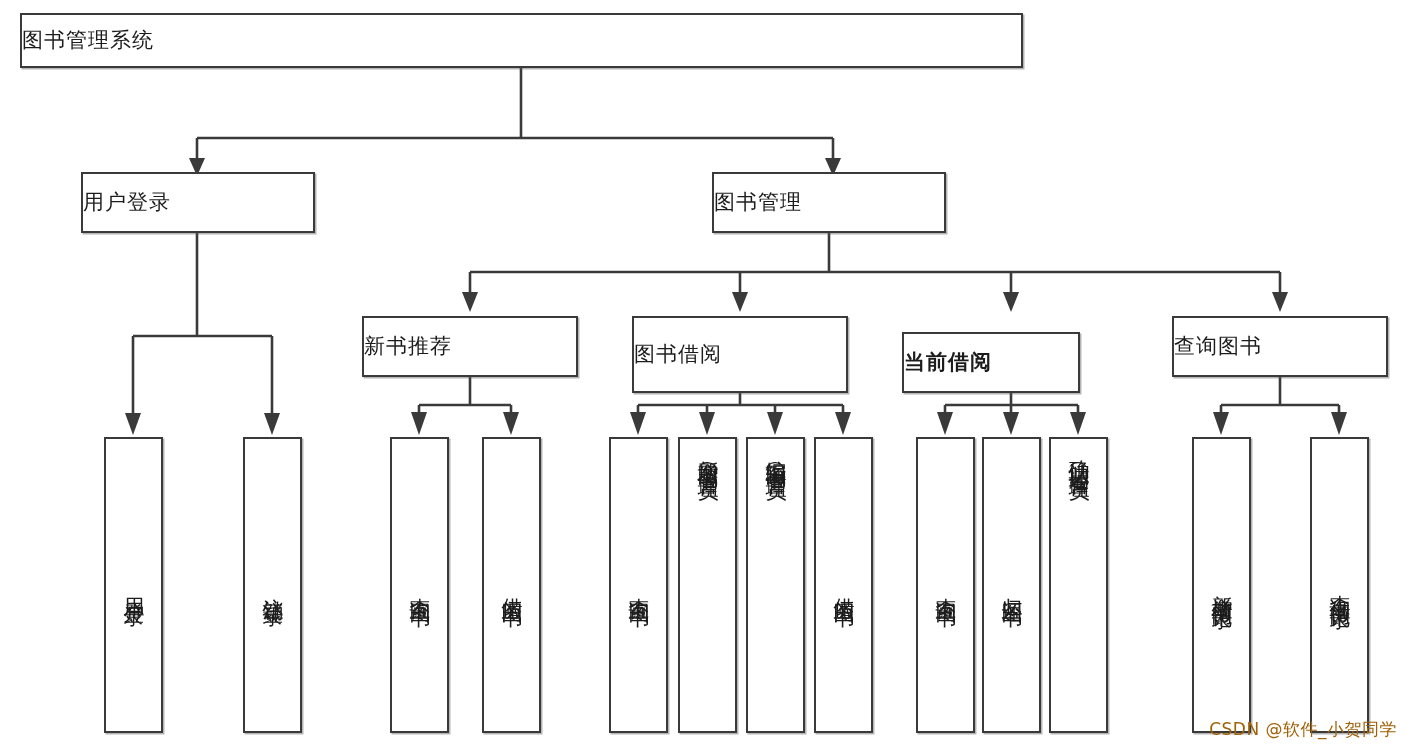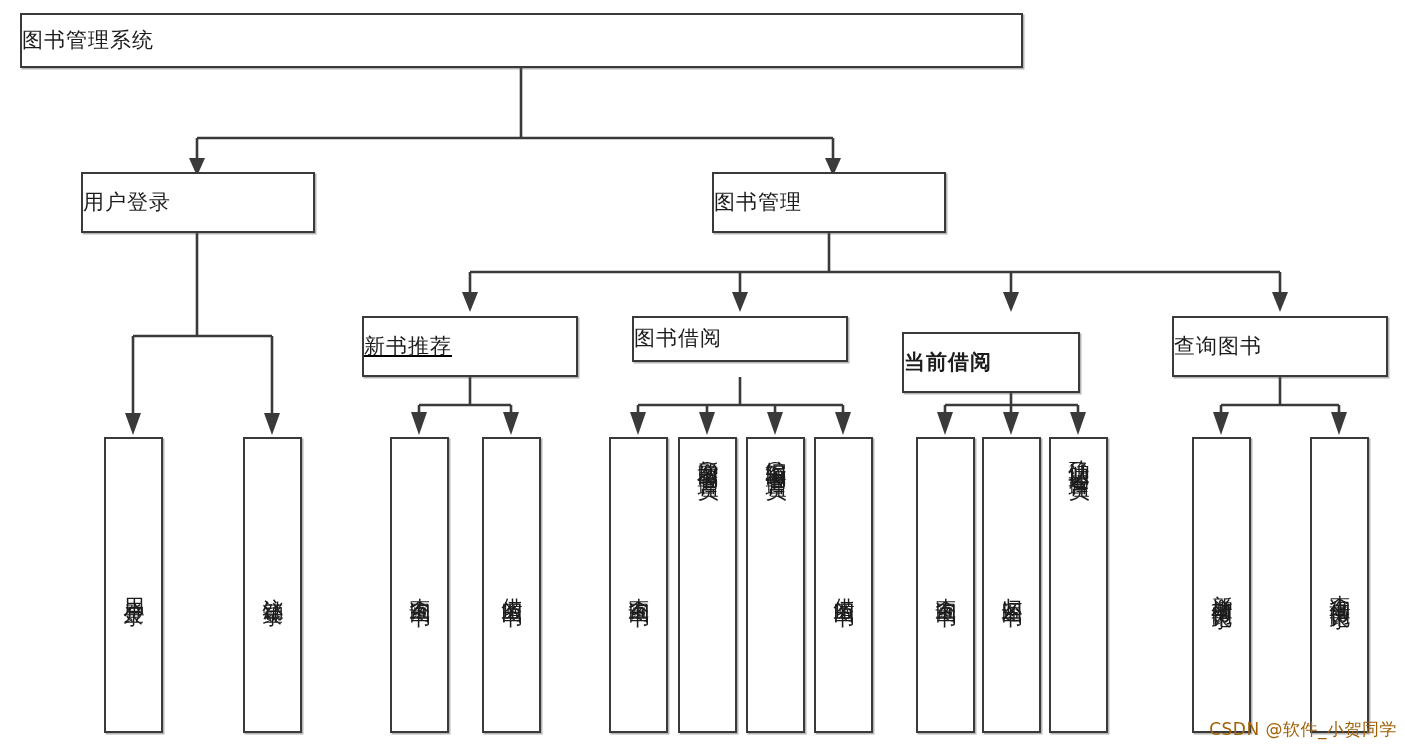--- a/index.html
+++ b/index.html
@@ -160,24 +160,24 @@
     <span class="node-label-h">图书管理系统</span>
   </div>
 
   <div class="node-box" style="left:81px; top:172px; width:234px; height:61px;">
     <span class="node-label-h">用户登录</span>
   </div>
   <div class="node-box" style="left:712px; top:172px; width:234px; height:61px;">
     <span class="node-label-h">图书管理</span>
   </div>
 
-  <div class="node-box" style="left:362px; top:316px; width:216px; height:61px;text-decoration:underline;">
+  <div class="node-box" style="left:362px; top:316px; width:216px; height:61px;">
     <span class="node-label-h">新书推荐</span>
   </div>
-  <div class="node-box" style="left:632px; top:316px; width:216px; height:46px;">
+  <div class="node-box" style="left:632px; top:316px; width:216px; height:77px;">
     <span class="node-label-h">图书借阅</span>
   </div>
   <div class="node-box" style="left:902px; top:332px; width:178px; height:61px;font-weight:bold;">
     <span class="node-label-h">当前借阅</span>
   </div>
   <div class="node-box" style="left:1172px; top:316px; width:216px; height:61px;">
     <span class="node-label-h">查询图书</span>
   </div>
 
   <div class="leaf-box center-v" style="left:104px; top:437px; width:59px; height:296px;">

